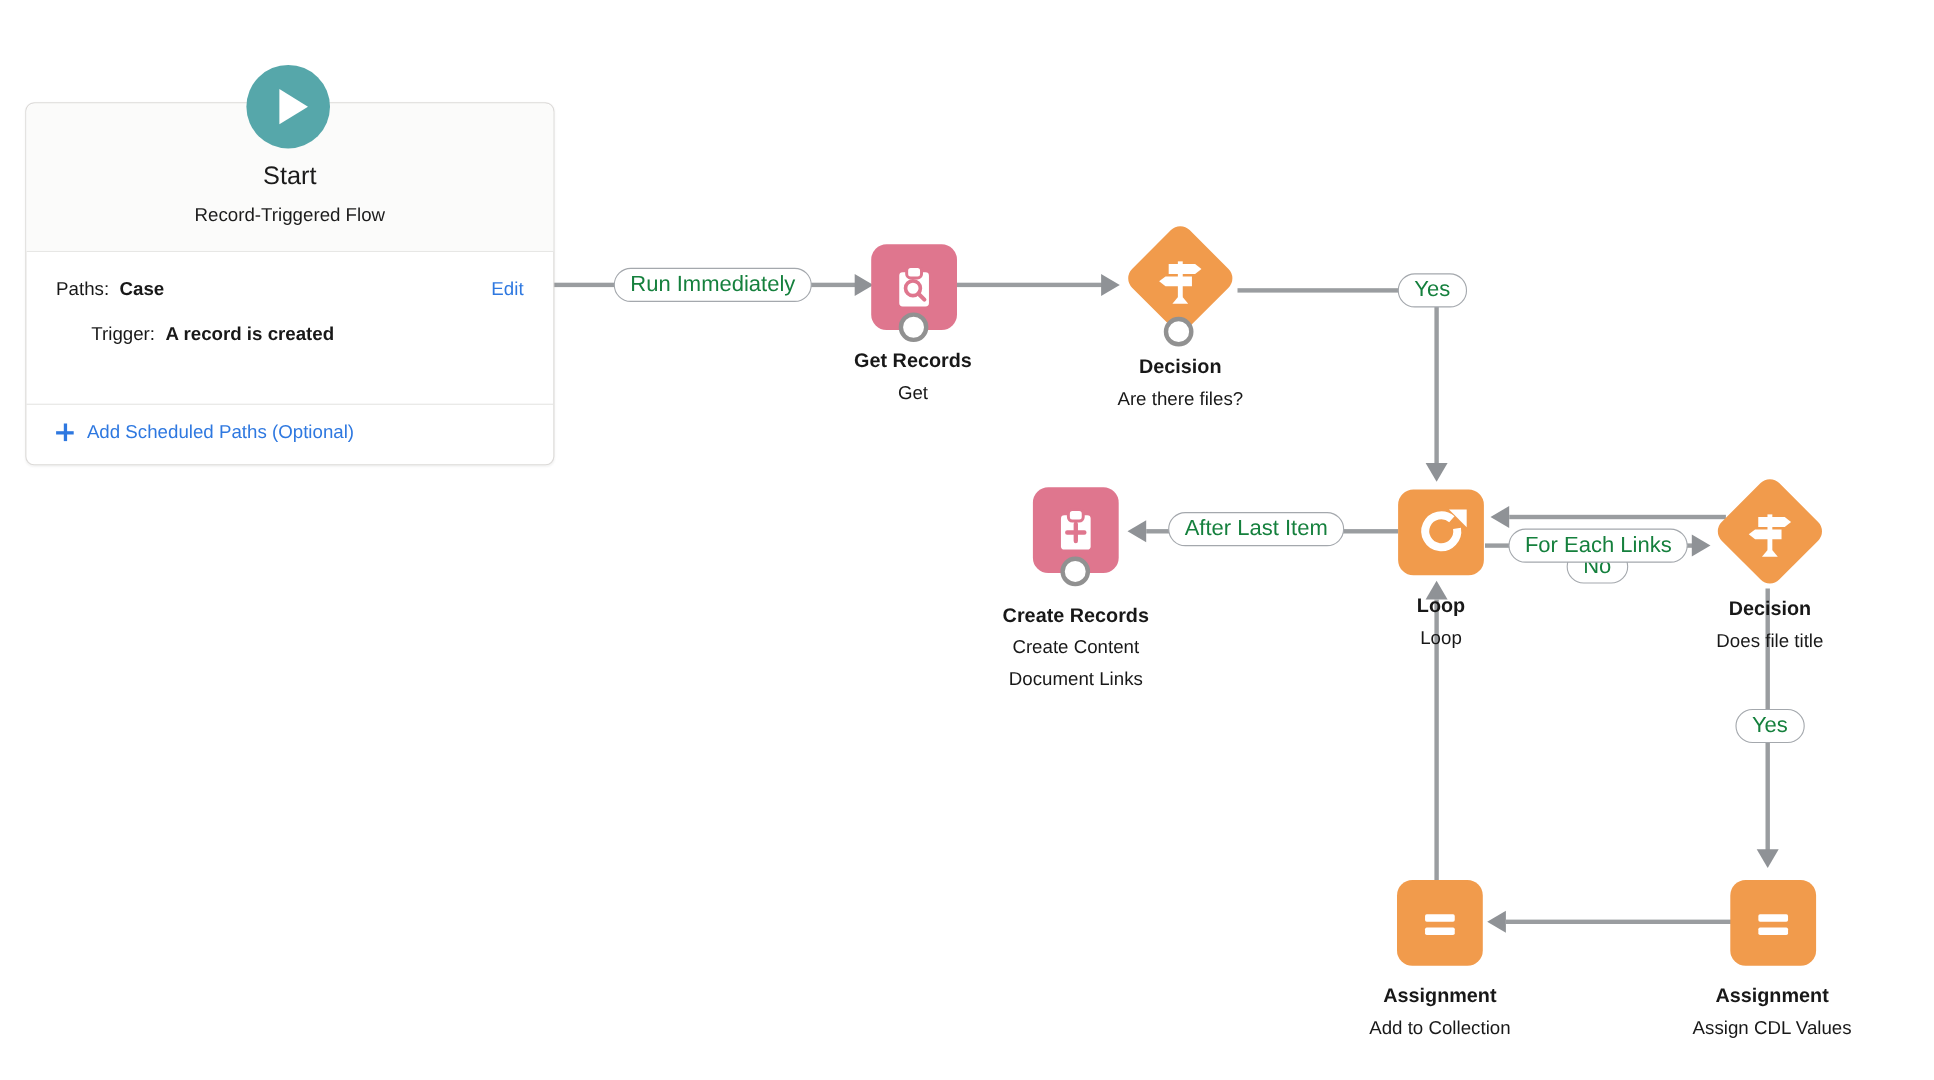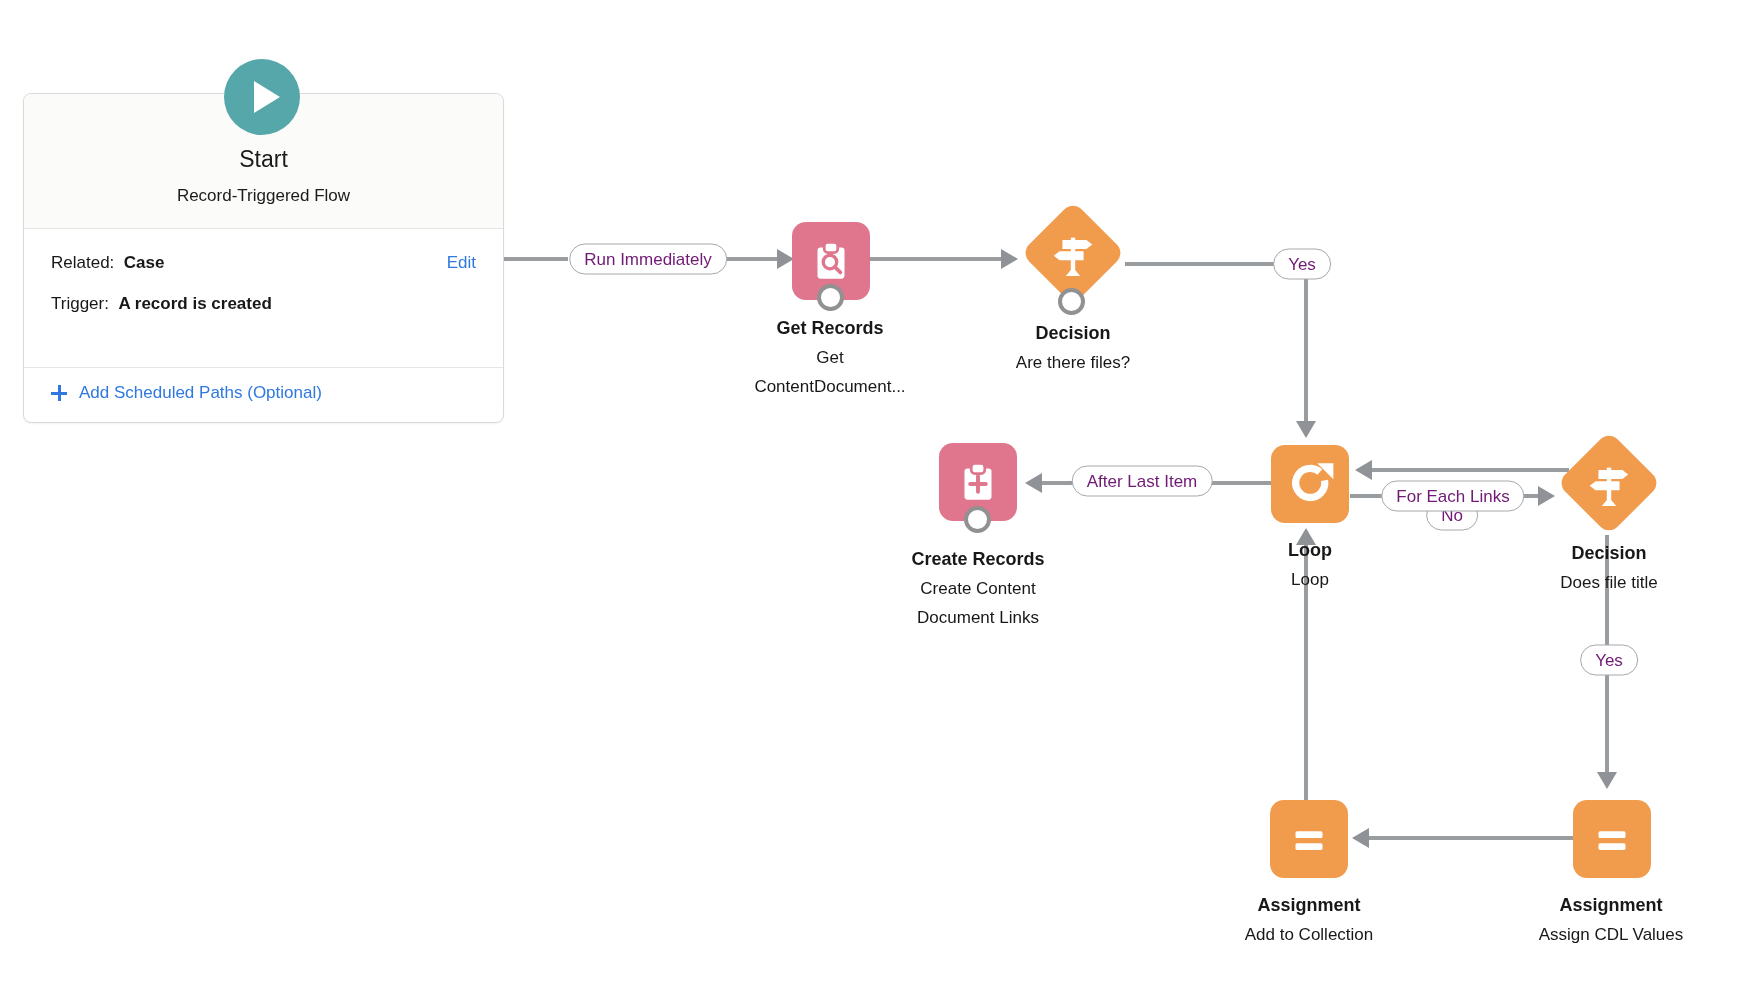--- a/index.html
+++ b/index.html
@@ -10,21 +10,21 @@
   .hline{position:absolute;height:4px;background:#9A9DA0;z-index:1;}
   .vline{position:absolute;width:4px;background:#9A9DA0;z-index:1;}
   .arr{position:absolute;width:0;height:0;z-index:1;}
   .arr-r{border-left:17px solid #8F9296;border-top:10px solid transparent;border-bottom:10px solid transparent;}
   .arr-l{border-right:17px solid #8F9296;border-top:10px solid transparent;border-bottom:10px solid transparent;}
   .arr-d{border-top:17px solid #8F9296;border-left:10px solid transparent;border-right:10px solid transparent;}
   .arr-u{border-bottom:17px solid #8F9296;border-left:10px solid transparent;border-right:10px solid transparent;}
 
   
   .pill{position:absolute;transform:translate(-50%,-50%);background:#fff;border:1.5px solid #A4A8AD;
-        border-radius:17px;color:#701a75;font-size:17px;line-height:29px;padding:0 14px;white-space:nowrap;z-index:3;}
+        border-radius:17px;color:#15803d;font-size:20px;line-height:29px;padding:0 14px;white-space:nowrap;z-index:3;}
   .pill.under{z-index:2;margin-top:45px;}
 
   
   .sq-icon{position:absolute;width:78px;height:78px;border-radius:14px;z-index:2;
            display:flex;align-items:center;justify-content:center;}
   .pink{background:#DF768E;}
   .orange{background:#F19B4C;}
   .diamond{position:absolute;width:74px;height:74px;border-radius:12px;background:#F19B4C;
            transform:rotate(45deg);z-index:2;display:flex;align-items:center;justify-content:center;}
   .diamond svg{transform:rotate(-45deg);}
@@ -93,25 +93,25 @@
   <div class="pill under" style="left:1452px;top:470px;">No</div>
   <div class="pill" style="left:1453px;top:496px;">For Each Links</div>
   <div class="pill" style="left:1609px;top:660px;">Yes</div>
 
   <div class="start-card">
     <div class="start-head">
       <div class="start-title">Start</div>
       <div class="start-sub">Record-Triggered Flow</div>
     </div>
     <div class="srow" style="top:159px;">
-      <span>Related:</span>&nbsp;
+      <span>Paths:</span>&nbsp;
       <b>Case</b>
       <span class="edit-link">Edit</span>
     </div>
-    <div class="srow" style="top:200px;">
+    <div class="srow" style="top:200px;margin-left:32px;">
       <span>Trigger:</span>&nbsp;
       <b>A record is created</b>
     </div>
     <div class="start-divider"></div>
     <div class="add-paths">
       <span class="plus-glyph"></span>
       <span>Add Scheduled Paths (Optional)</span>
     </div>
   </div>
   <div class="play-circle">
@@ -123,21 +123,20 @@
       <rect x="13" y="13" width="26" height="30" rx="3" fill="#ffffff"></rect>
       <rect x="19.5" y="8" width="13" height="10" rx="3.5" fill="#ffffff" stroke="#DF768E" stroke-width="2.6"></rect>
       <circle cx="25" cy="27" r="6.5" fill="#ffffff" stroke="#DF768E" stroke-width="3.2"></circle>
       <line x1="29.8" y1="31.8" x2="35" y2="37" stroke="#DF768E" stroke-width="3.6" stroke-linecap="round"></line>
     </svg>
   </div>
   <div class="ring" style="left:817px;top:284px;"></div>
   <div class="node-label" style="left:680px;top:314px;">
     <div class="t">Get Records</div>
     <div>Get</div>
-    <div>ContentDocument...</div>
   </div>
 
   <div class="diamond" style="left:1036px;top:216px;">
     <svg width="50" height="50" viewBox="0 0 52 52">
       <rect x="23.7" y="10" width="4.6" height="34" fill="#ffffff"></rect>
       <path d="M15 12.5 h25 l6 4.7 -6 4.7 h-25 z" fill="#ffffff"></path>
       <path d="M37 24.2 h-25 l-6 4.7 6 4.7 h25 z" fill="#ffffff"></path>
       <path d="M26 41 l7.5 9 h-15 z" fill="#ffffff"></path>
     </svg>
   </div>

